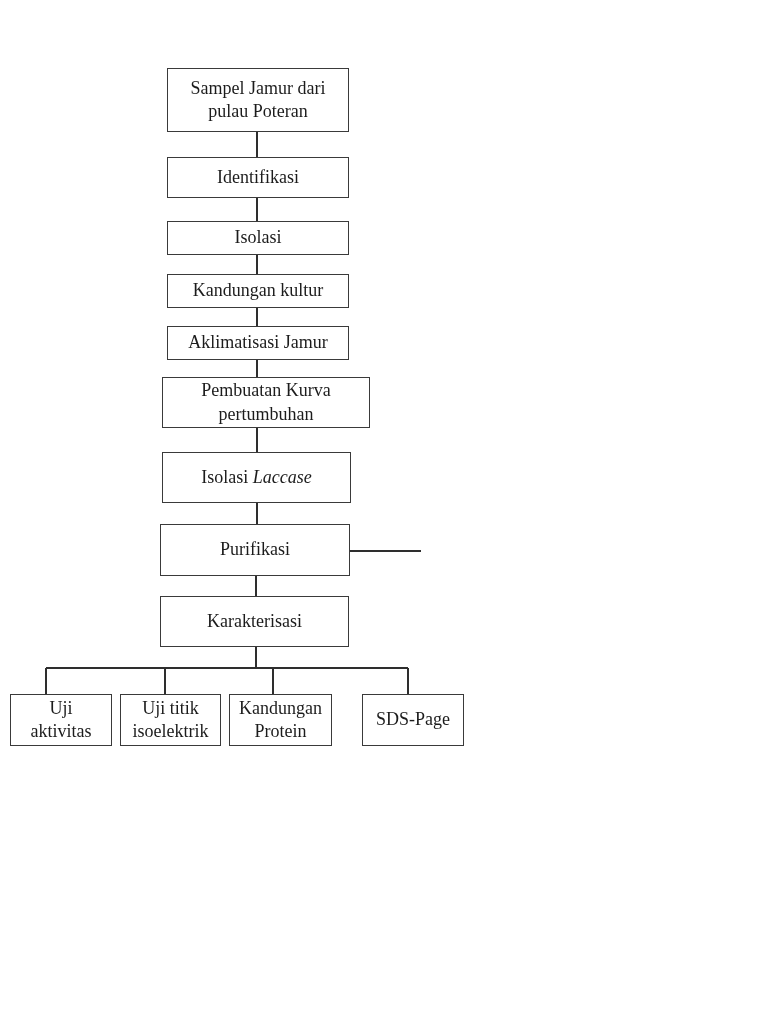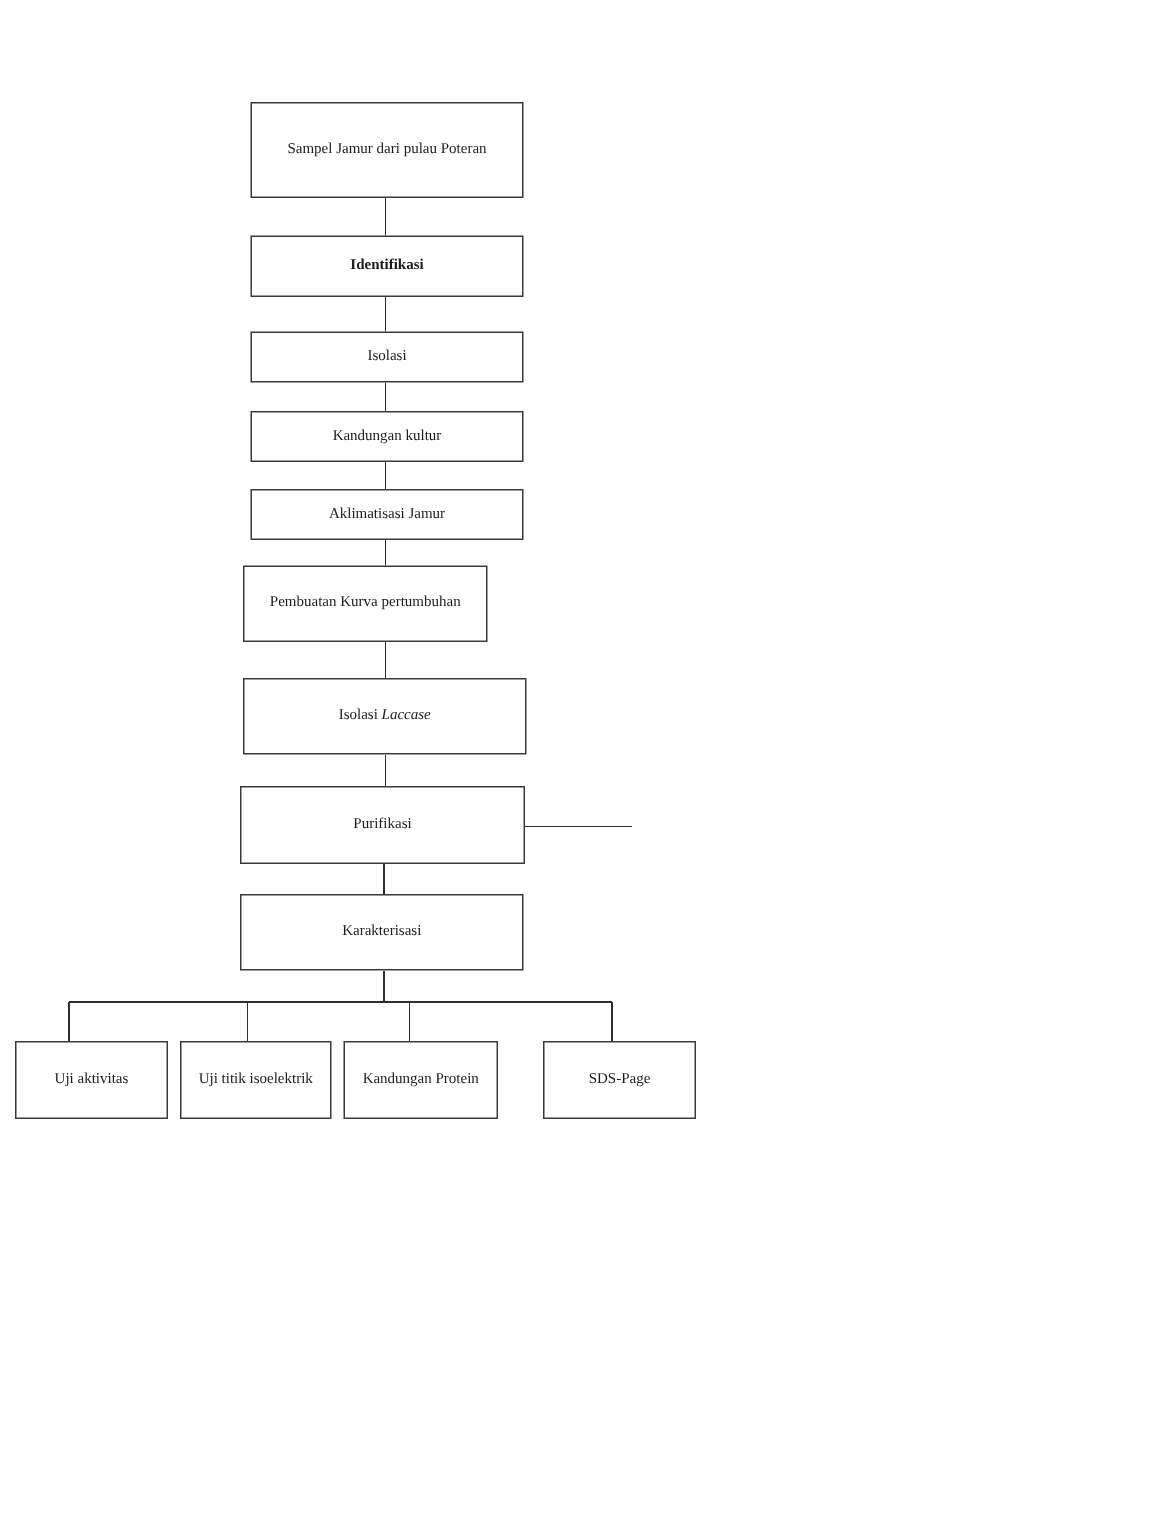--- a/index.html
+++ b/index.html
@@ -37,41 +37,41 @@
   .node {
     position: absolute;
     box-sizing: border-box;
     border: 1.2px solid #3a3a3a;
     background: #ffffff;
     display: flex;
     align-items: center;
     justify-content: center;
     text-align: center;
     line-height: 1.28;
-    font-size: 10px;
+    font-size: 18px;
     color: #1c1c1c;
     padding: 16px 6px;
   }
 
   .node .label {
     display: block;
     width: 100%;
   }
 
   .node .label em {
     font-style: italic;
     text-align: right;
   }
 
   .node-sampel      { left:167px; top:68px;  width:182px; height:64px; }
-  .node-identifikasi{ left:167px; top:157px; width:182px; height:41px;font-weight:bold; }
+  .node-identifikasi{ left:167px; top:157px; width:182px; height:41px; }
   .node-isolasi     { left:167px; top:221px; width:182px; height:17px; }
   .node-persiapan   { left:167px; top:274px; width:182px; height:31px; }
   .node-aklimatisasi{ left:167px; top:326px; width:182px; height:31px; }
-  .node-kurva       { left:162px; top:377px; width:163px; height:51px; }
+  .node-kurva       { left:162px; top:377px; width:208px; height:51px; }
   .node-produksi    { left:162px; top:452px; width:189px; height:51px; }
   .node-purifikasi  { left:160px; top:524px; width:190px; height:52px; }
   .node-aplikasi    { left:421px; top:526px; width:104px; height:51px; }
   .node-karakterisasi{left:160px; top:596px; width:189px; height:51px; }
 
   .node-leaf1 { left:10px;  top:694px; width:102px; height:52px; }
   .node-leaf2 { left:120px; top:694px; width:101px; height:52px; }
   .node-leaf3 { left:229px; top:694px; width:103px; height:52px; }
   .node-leaf4 { left:362px; top:694px; width:102px; height:52px; }
 </style>

